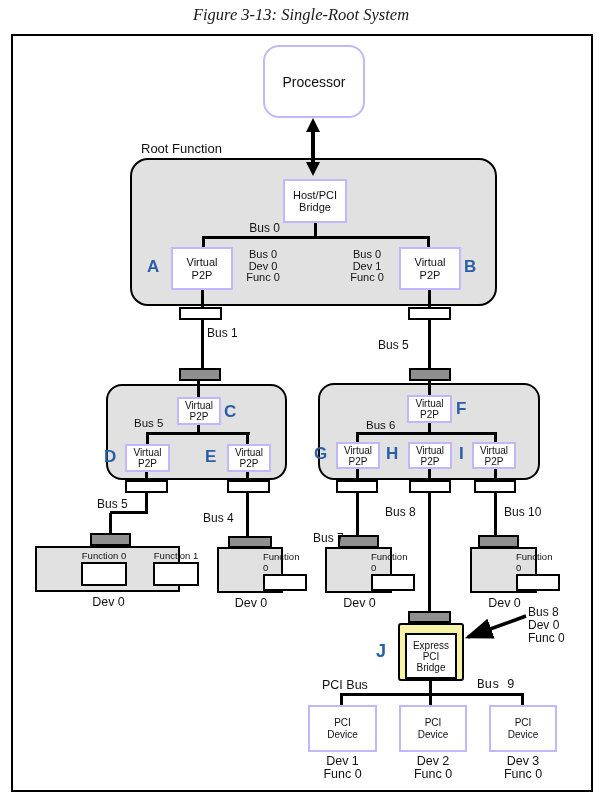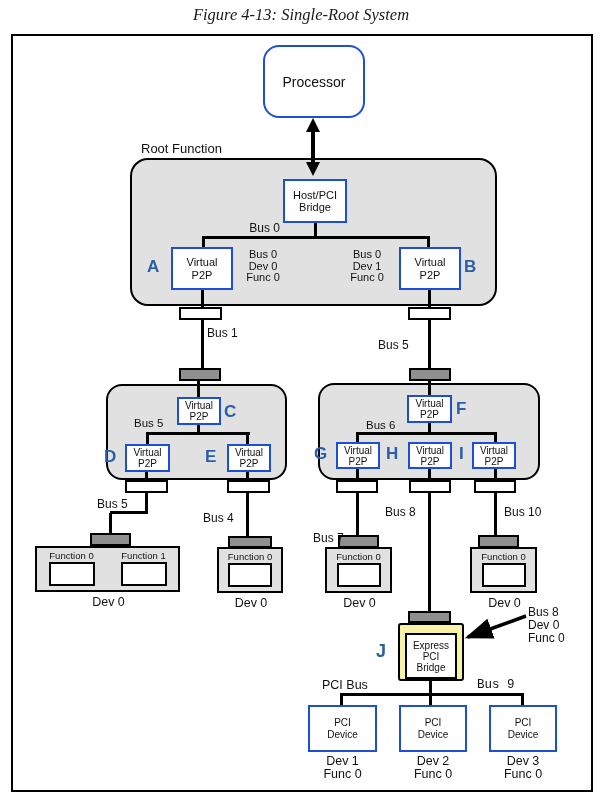--- a/index.html
+++ b/index.html
@@ -4,53 +4,53 @@
 <style>
   html,body { margin:0; padding:0; background:#fff; }
   .page { position:relative; width:602px; height:806px; background:#fff;
           font-family:"Liberation Sans", sans-serif; color:#111; overflow:hidden; }
   .title { position:absolute; left:0; top:5px; width:602px; text-align:center;
            font-family:"Liberation Serif", serif; font-style:italic; font-size:16.5px; color:#1a1a1a; }
   .frame { position:absolute; left:11px; top:34px; width:582px; height:758px;
            border:2px solid #000; box-sizing:border-box; }
   .rounded { position:absolute; background:var(--container-gray,#e1e1e1); border:2px solid #000;
              border-radius:18px; box-sizing:border-box; }
-  .box { position:absolute; background:#fff; border:2px solid #1d4ed8; box-sizing:border-box;
+  .box { position:absolute; background:#fff; border:2px solid #c4b5fd; box-sizing:border-box;
          display:flex; align-items:center; justify-content:center; text-align:center; }
   .pre { white-space:pre-line; }
   .line { position:absolute; background:#000; }
   .conn-gray  { position:absolute; background:var(--connector-gray,#8f8f8f); border:2px solid #000; box-sizing:border-box; }
   .conn-white { position:absolute; background:#fff; border:2px solid #000; box-sizing:border-box; }
   .bus-label { position:absolute; font-size:12px; white-space:nowrap; }
   .section-label { position:absolute; font-size:13px; white-space:nowrap; }
   .blue { position:absolute; font-weight:bold; font-size:17px; color:var(--accent-blue,#2a5fa8); }
   .vp2p { font-size:10px; line-height:11px; }
   .idtxt { position:absolute; font-size:11px; line-height:11.5px; text-align:center; }
   .endpoint { position:absolute; background:var(--container-gray,#e1e1e1); border:2px solid #000;
-              box-sizing:border-box; display:flex; justify-content:center; gap:26px; padding-top:2px; }
+              box-sizing:border-box; display:flex; gap:26px; padding-top:2px;padding-left:44px; }
   .func { display:flex; flex-direction:column; align-items:center; }
   .func-label { font-size:9.5px; line-height:11px; }
   .func-box { width:46px; height:24px; background:#fff; border:2px solid #000; box-sizing:border-box; margin-top:1px; }
   .func-box.narrow { width:44px; }
   .dev-label { position:absolute; font-size:12.5px; text-align:center; line-height:13px; }
   .arr { position:absolute; width:0; height:0; }
   .arr-up   { border-left:7px solid transparent; border-right:7px solid transparent; border-bottom:14px solid #000; }
   .arr-down { border-left:7px solid transparent; border-right:7px solid transparent; border-top:14px solid #000; }
   .bridge-yellow { position:absolute; background:var(--bridge-yellow,#f6f2a6); border:2px solid #000;
                    box-sizing:border-box; border-radius:3px; display:flex; align-items:center; justify-content:center; }
   .bridge-inner { width:52px; height:46px; background:#fff; border:2px solid #000; box-sizing:border-box;
                   display:flex; align-items:center; justify-content:center; text-align:center;
                   font-size:10px; line-height:11px; }
 </style>
 </head>
 <body>
 
 <div class="page">
 
-  <div class="title">Figure 4-13: Single-Root System</div>
+  <div class="title">Figure 3-13: Single-Root System</div>
   <div class="frame"></div>
 
   <div class="rounded" style="left:130px; top:158px; width:367px; height:148px;"></div>
   <div class="rounded" style="left:106px; top:384px; width:181px; height:96px; border-radius:16px;"></div>
   <div class="rounded" style="left:318px; top:383px; width:222px; height:97px; border-radius:16px;"></div>
 
   <div class="line" style="left:314px; top:223px; width:3px; height:14px;"></div>
   <div class="line" style="left:202px; top:236px; width:228px; height:3px;"></div>
   <div class="line" style="left:202px; top:236px; width:3px; height:12px;"></div>
   <div class="line" style="left:427px; top:236px; width:3px; height:12px;"></div>

